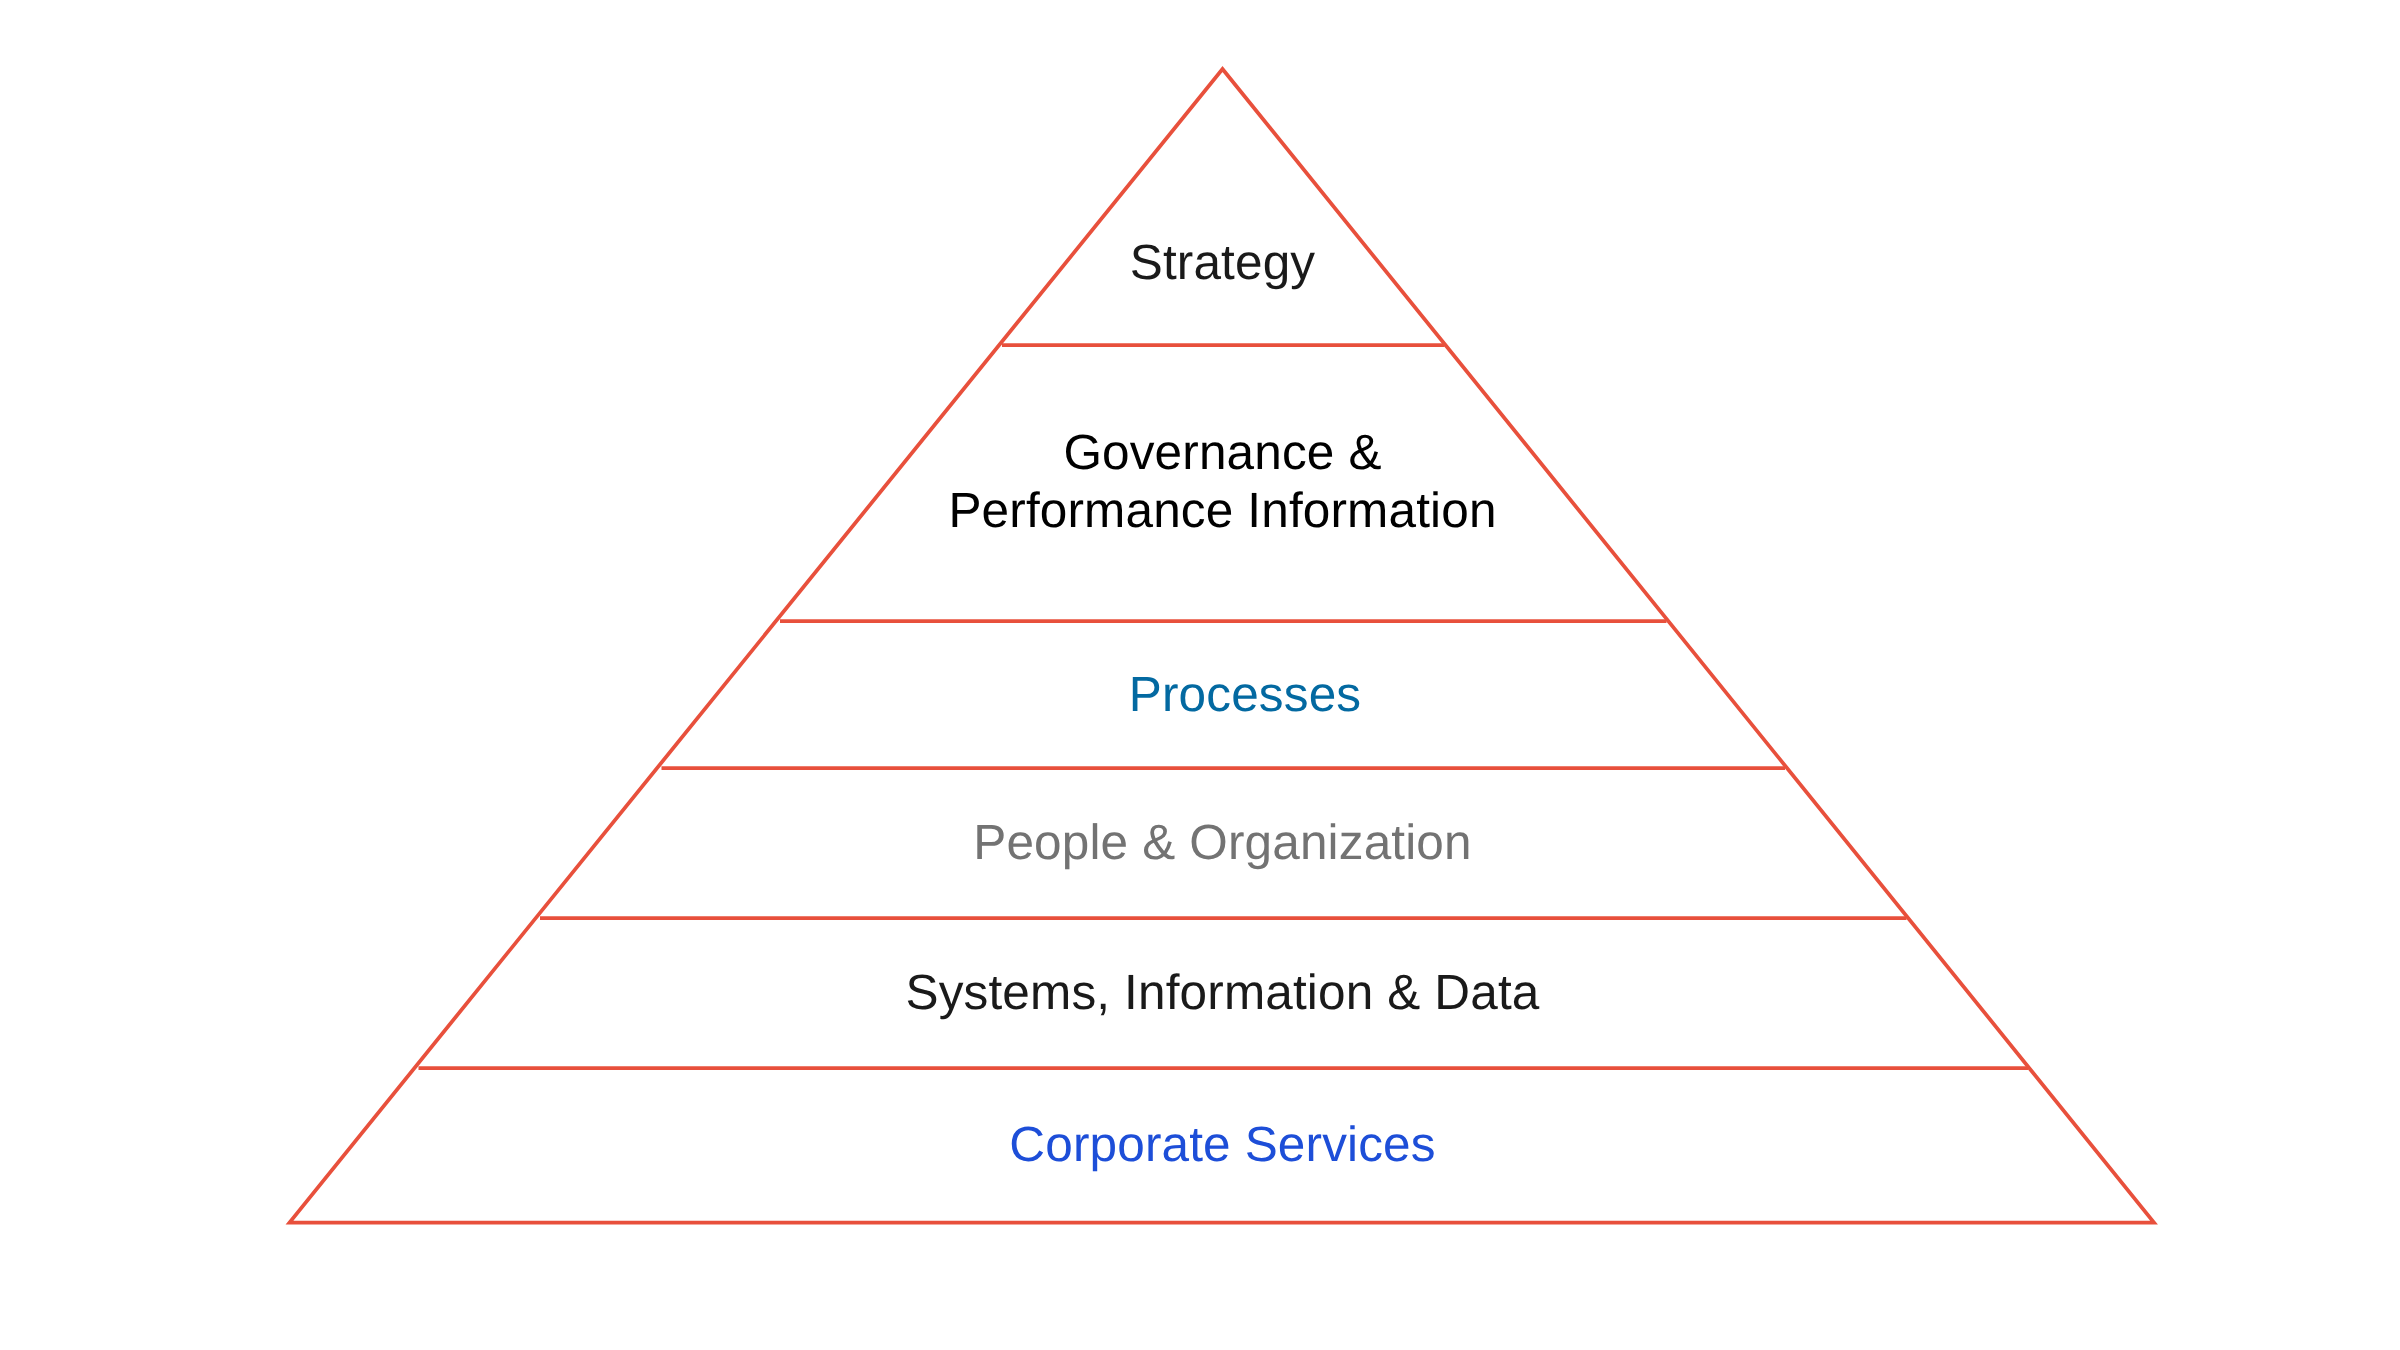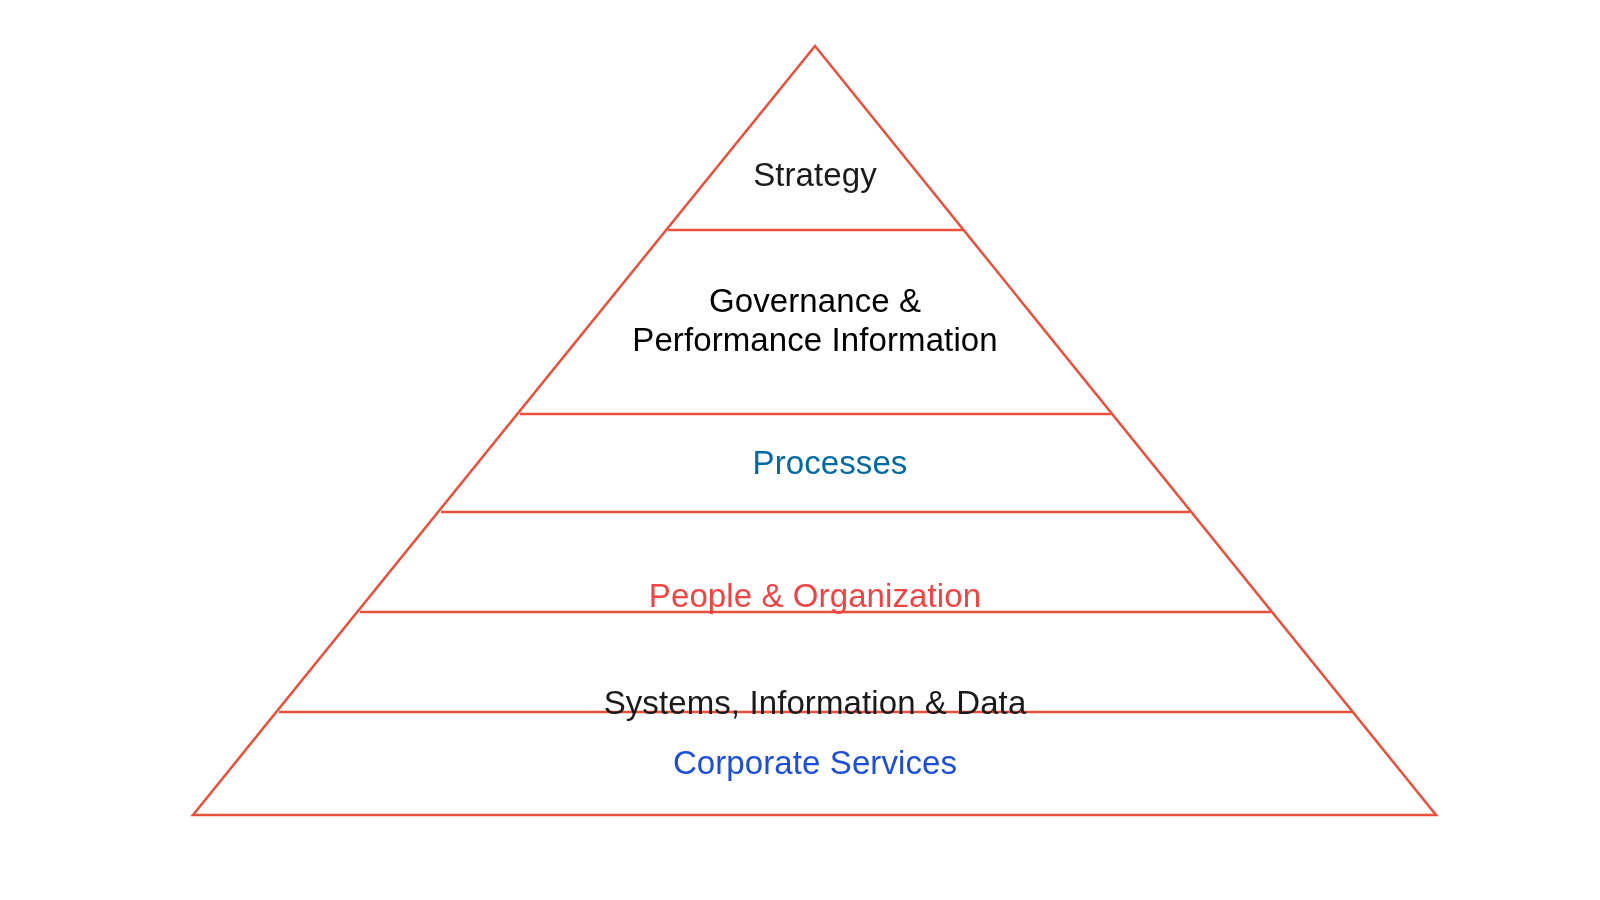--- a/index.html
+++ b/index.html
@@ -64,18 +64,18 @@
         <line x1="441" y1="512" x2="1190" y2="512" stroke="#E8503C" stroke-width="2.5" stroke-linecap="butt"></line>
         <line x1="360" y1="612" x2="1271" y2="612" stroke="#E8503C" stroke-width="2.5" stroke-linecap="butt"></line>
         <line x1="279" y1="712" x2="1352" y2="712" stroke="#E8503C" stroke-width="2.5" stroke-linecap="butt"></line>
       </g>
   </svg>
 
   <div class="tier-label-layer">
       <div class="tier-label" style="left: 815px; top: 175px; color: rgb(26, 26, 26);"><div>Strategy</div></div>
       <div class="tier-label" style="left: 815px; top: 321px; color: #000000;"><div>Governance &amp;</div><div>Performance Information</div></div>
       <div class="tier-label" style="left: 793px; top: 463px; color: #0369a1; margin-left: 37px;"><div>Processes</div></div>
-      <div class="tier-label" style="left: 815px; top: 562px; color: #ef4444; margin-top: 34px;"><div>People &amp; Organization</div></div>
-      <div class="tier-label" style="left: 815px; top: 662px; color: rgb(26, 26, 26); margin-top: 41px;"><div>Systems, Information &amp; Data</div></div>
+      <div class="tier-label" style="left: 815px; top: 562px; color: #737373;"><div>People &amp; Organization</div></div>
+      <div class="tier-label" style="left: 815px; top: 662px; color: rgb(26, 26, 26);"><div>Systems, Information &amp; Data</div></div>
       <div class="tier-label" style="left: 815px; top: 763px; color: #1d4ed8;"><div>Corporate Services</div></div>
     </div>
 
 </div>
 
 </body></html>

